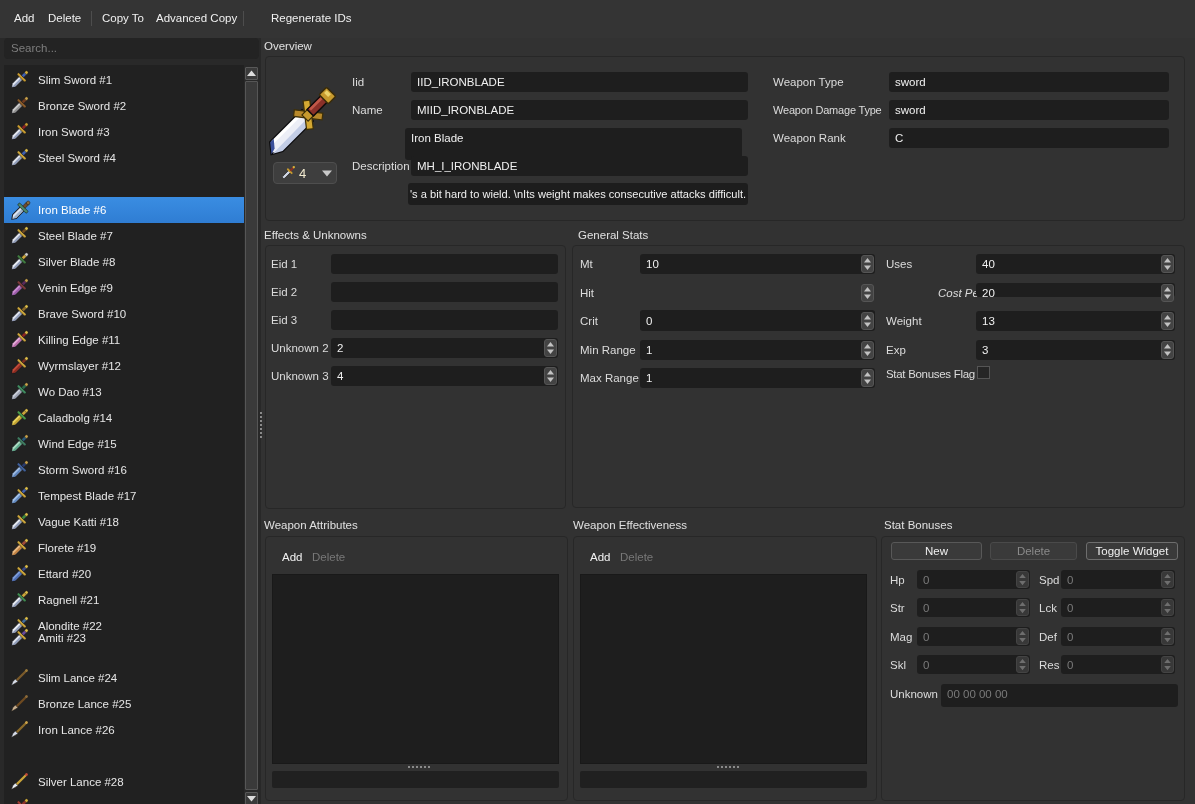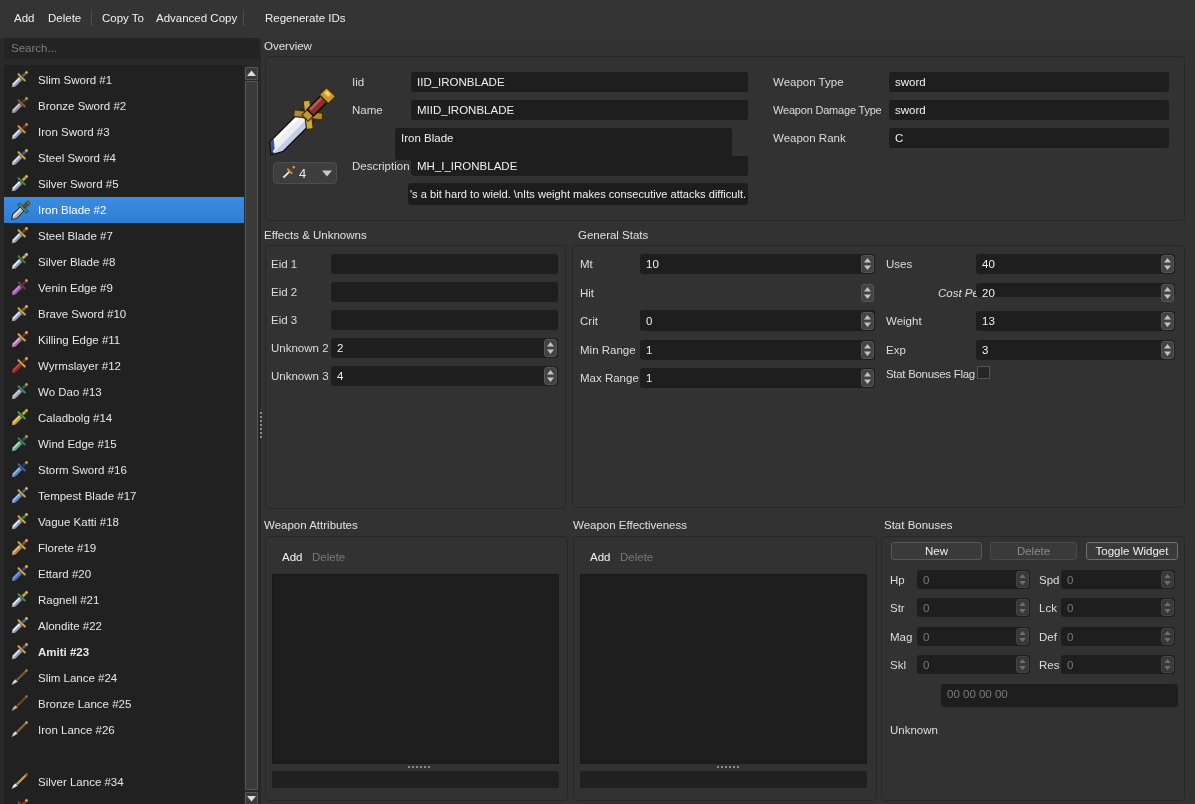--- a/index.html
+++ b/index.html
@@ -24,21 +24,21 @@
 </head>
 <body>
 
 <div class="abs" style="left:0;top:0;width:1195px;height:38px;background:#343434;">
   <span class="lbl" style="left:14px;top:12px;color:#f0f0f0;">Add</span>
   <span class="lbl" style="left:48px;top:12px;color:#f0f0f0;">Delete</span>
   <span class="abs" style="left:91px;top:11px;width:1px;height:15px;background:#4d4d4d;"></span>
   <span class="lbl" style="left:102px;top:12px;color:#f0f0f0;">Copy To</span>
   <span class="lbl" style="left:156px;top:12px;color:#f0f0f0;">Advanced Copy</span>
   <span class="abs" style="left:243px;top:11px;width:1px;height:15px;background:#4d4d4d;"></span>
-  <span class="lbl" style="left:248px;top:12px;color:#f0f0f0;padding-left:17px;">Regenerate IDs</span>
+  <span class="lbl" style="left:254px;top:12px;color:#f0f0f0;padding-left:17px;">Regenerate IDs</span>
 </div>
 
 <div class="abs" style="left:0;top:38px;width:259px;height:766px;background:#292929;"></div>
 
 <div class="abs" style="left:4px;top:38px;width:255px;height:21px;background:#232323;border-radius:4px;color:#7d7d7d;line-height:21px;padding-left:7px;">Search...</div>
 
 <div class="abs" id="list" style="left:4px;top:65px;width:240px;height:739px;background:#212121;overflow:hidden;">
 <div class="row26" style="top:2px;">
       <svg width="22" height="22" viewBox="0 0 20 20">
         <g transform="translate(10,10) rotate(45)">
@@ -80,43 +80,31 @@
         <g transform="translate(10,10) rotate(45)">
 <polygon points="-2.2,-2.8 2.2,-2.8 2.2,6.6 0,9.6 -2.2,6.6" fill="#dfe3ec" stroke="#15151a" stroke-width="0.8"></polygon>
 <polygon points="0,-2.8 1.6,-2.8 1.6,6.6 0,9.2" fill="#8d9ab8"></polygon>
 <rect x="-5.2" y="-4.6" width="10.4" height="2.4" rx="1" fill="#caa43a" stroke="#1a1a1a" stroke-width="0.5"></rect>
 <rect x="-1.4" y="-9.2" width="2.8" height="4.6" fill="#3f5fae" stroke="#1a1a1a" stroke-width="0.4"></rect>
 <circle cx="0" cy="-9.6" r="1.5" fill="#e0c04a" stroke="#1a1a1a" stroke-width="0.4"></circle>
 </g>
       </svg>
       <span class="txt">Steel Sword #4</span>
     </div>
-<div class="row26" style="top:106px;">
-      <svg width="22" height="22" viewBox="0 0 20 20">
-        <g transform="translate(10,10) rotate(45)">
-<polygon points="-2.2,-2.8 2.2,-2.8 2.2,6.6 0,9.6 -2.2,6.6" fill="#e8ecf4" stroke="#15151a" stroke-width="0.8"></polygon>
-<polygon points="0,-2.8 1.6,-2.8 1.6,6.6 0,9.2" fill="#8d9ab8"></polygon>
-<rect x="-5.2" y="-4.6" width="10.4" height="2.4" rx="1" fill="#3f8a3f" stroke="#1a1a1a" stroke-width="0.5"></rect>
-<rect x="-1.4" y="-9.2" width="2.8" height="4.6" fill="#caa43a" stroke="#1a1a1a" stroke-width="0.4"></rect>
-<circle cx="0" cy="-9.6" r="1.5" fill="#e0c04a" stroke="#1a1a1a" stroke-width="0.4"></circle>
-</g>
-      </svg>
-      <span class="txt">Silver Sword #5</span>
-    </div>
 <div class="row26" style="top:132px;background:linear-gradient(#3a8de2,#2f7dd3);color:#fff;width:240px;">
       <svg width="24" height="24" viewBox="0 0 20 20">
         <g transform="translate(10,10) rotate(45)">
 <polygon points="-2.2,-2.8 2.2,-2.8 2.2,6.6 0,9.6 -2.2,6.6" fill="#dde4f0" stroke="#15151a" stroke-width="0.8"></polygon>
 <polygon points="0,-2.8 1.6,-2.8 1.6,6.6 0,9.2" fill="#9ab0cc"></polygon>
 <rect x="-5.2" y="-4.6" width="10.4" height="2.4" rx="1" fill="#4a8a6a" stroke="#1a1a1a" stroke-width="0.5"></rect>
 <rect x="-1.4" y="-9.2" width="2.8" height="4.6" fill="#6e4a2a" stroke="#1a1a1a" stroke-width="0.4"></rect>
 <circle cx="0" cy="-9.6" r="1.5" fill="#8a6a3a" stroke="#1a1a1a" stroke-width="0.4"></circle>
 </g>
       </svg>
-      <span class="txt">Iron Blade #2</span>
+      <span class="txt">Iron Blade #6</span>
     </div>
 <div class="row26" style="top:158px;">
       <svg width="22" height="22" viewBox="0 0 20 20">
         <g transform="translate(10,10) rotate(45)">
 <polygon points="-2.2,-2.8 2.2,-2.8 2.2,6.6 0,9.6 -2.2,6.6" fill="#dfe3ec" stroke="#15151a" stroke-width="0.8"></polygon>
 <polygon points="0,-2.8 1.6,-2.8 1.6,6.6 0,9.2" fill="#8d9ab8"></polygon>
 <rect x="-5.2" y="-4.6" width="10.4" height="2.4" rx="1" fill="#caa43a" stroke="#1a1a1a" stroke-width="0.5"></rect>
 <rect x="-1.4" y="-9.2" width="2.8" height="4.6" fill="#6e4a20" stroke="#1a1a1a" stroke-width="0.4"></rect>
 <circle cx="0" cy="-9.6" r="1.5" fill="#e0c04a" stroke="#1a1a1a" stroke-width="0.4"></circle>
 </g>
@@ -296,21 +284,21 @@
         <g transform="translate(10,10) rotate(45)">
 <polygon points="-2.2,-2.8 2.2,-2.8 2.2,6.6 0,9.6 -2.2,6.6" fill="#e8ecf4" stroke="#15151a" stroke-width="0.8"></polygon>
 <polygon points="0,-2.8 1.6,-2.8 1.6,6.6 0,9.2" fill="#8d9ab8"></polygon>
 <rect x="-5.2" y="-4.6" width="10.4" height="2.4" rx="1" fill="#caa43a" stroke="#1a1a1a" stroke-width="0.5"></rect>
 <rect x="-1.4" y="-9.2" width="2.8" height="4.6" fill="#3f6a9a" stroke="#1a1a1a" stroke-width="0.4"></rect>
 <circle cx="0" cy="-9.6" r="1.5" fill="#e0c04a" stroke="#1a1a1a" stroke-width="0.4"></circle>
 </g>
       </svg>
       <span class="txt">Alondite #22</span>
     </div>
-<div class="row26" style="top:574px;font-weight:bold;">
+<div class="row26" style="top:560px;">
       <svg width="22" height="22" viewBox="0 0 20 20">
         <g transform="translate(10,10) rotate(45)">
 <polygon points="-2.2,-2.8 2.2,-2.8 2.2,6.6 0,9.6 -2.2,6.6" fill="#dde2ee" stroke="#15151a" stroke-width="0.8"></polygon>
 <polygon points="0,-2.8 1.6,-2.8 1.6,6.6 0,9.2" fill="#8d9ab8"></polygon>
 <rect x="-5.2" y="-4.6" width="10.4" height="2.4" rx="1" fill="#caa43a" stroke="#1a1a1a" stroke-width="0.5"></rect>
 <rect x="-1.4" y="-9.2" width="2.8" height="4.6" fill="#6a4a9a" stroke="#1a1a1a" stroke-width="0.4"></rect>
 <circle cx="0" cy="-9.6" r="1.5" fill="#e0c04a" stroke="#1a1a1a" stroke-width="0.4"></circle>
 </g>
       </svg>
       <span class="txt">Amiti #23</span>
@@ -346,21 +334,21 @@
       <span class="txt">Iron Lance #26</span>
     </div>
 <div class="row26" style="top:704px;">
       <svg width="22" height="22" viewBox="0 0 20 20">
         <g transform="translate(10,10) rotate(45)">
 <rect x="-1" y="-9.4" width="2" height="16" fill="#caa43a"></rect>
 <polygon points="-1.7,3 1.7,3 0,9.8 -1.7,6.4" fill="#e8ecf4" stroke="#1a1a1a" stroke-width="0.5"></polygon>
 <circle cx="0" cy="-9.6" r="1.3" fill="#c04a38"></circle>
 </g>
       </svg>
-      <span class="txt">Silver Lance #34</span>
+      <span class="txt">Silver Lance #28</span>
     </div>
 <div class="row26" style="top:730px;">
       <svg width="22" height="22" viewBox="0 0 20 20">
         <g transform="translate(10,10) rotate(45)">
 <polygon points="-2.2,-2.8 2.2,-2.8 2.2,6.6 0,9.6 -2.2,6.6" fill="#c04a38" stroke="#15151a" stroke-width="0.8"></polygon>
 <polygon points="0,-2.8 1.6,-2.8 1.6,6.6 0,9.2" fill="#8a2a20"></polygon>
 <rect x="-5.2" y="-4.6" width="10.4" height="2.4" rx="1" fill="#a03a30" stroke="#1a1a1a" stroke-width="0.5"></rect>
 <rect x="-1.4" y="-9.2" width="2.8" height="4.6" fill="#8a3028" stroke="#1a1a1a" stroke-width="0.4"></rect>
 <circle cx="0" cy="-9.6" r="1.5" fill="#d8b23a" stroke="#1a1a1a" stroke-width="0.4"></circle>
 </g>
@@ -426,21 +414,21 @@
     <text x="25" y="15" fill="#f2ead0" font-size="13">4</text>
     <polygon points="48,7.5 58,7.5 53,13.5" fill="#c8c8c8"></polygon>
   </svg>
 </div>
 
 <span class="lbl" style="left:352px;top:76px;">Iid</span>
 <span class="lbl" style="left:352px;top:104px;">Name</span>
 <span class="lbl" style="left:352px;top:160px;">Description</span>
 <div class="field" style="left:411px;top:72px;width:337px;height:20px;">IID_IRONBLADE</div>
 <div class="field" style="left:411px;top:100px;width:337px;height:20px;">MIID_IRONBLADE</div>
-<div class="field" style="left:395px;top:128px;width:337px;height:32px;">Iron Blade</div>
+<div class="field" style="left:405px;top:128px;width:337px;height:32px;">Iron Blade</div>
 <div class="field" style="left:411px;top:156px;width:337px;height:20px;">MH_I_IRONBLADE</div>
 <div class="field" style="left:408px;top:183px;width:340px;height:22px;line-height:22px;padding-left:2px;font-size:11.1px;background:#1d1d1d;">'s a bit hard to wield. \nIts weight makes consecutive attacks difficult.</div>
 
 <span class="lbl" style="left:773px;top:76px;">Weapon Type</span>
 <span class="lbl" style="left:773px;top:104px;font-size:11px;letter-spacing:-0.2px;">Weapon Damage Type</span>
 <span class="lbl" style="left:773px;top:132px;">Weapon Rank</span>
 <div class="field" style="left:889px;top:72px;width:280px;height:20px;">sword</div>
 <div class="field" style="left:889px;top:100px;width:280px;height:20px;">sword</div>
 <div class="field" style="left:889px;top:128px;width:280px;height:20px;">C</div>
 
@@ -524,21 +512,21 @@
 <span class="lbl" style="left:1039px;top:631px;">Def</span>
 <span class="lbl" style="left:1039px;top:659px;">Res</span>
 <div class="field dis" style="left:917px;top:570px;width:113px;height:19px;color:#7a7a7a;">0</div>
 <div class="field dis" style="left:917px;top:598px;width:113px;height:19px;color:#7a7a7a;">0</div>
 <div class="field dis" style="left:917px;top:627px;width:113px;height:19px;color:#7a7a7a;">0</div>
 <div class="field dis" style="left:917px;top:655px;width:113px;height:19px;color:#7a7a7a;">0</div>
 <div class="field dis" style="left:1061px;top:570px;width:114px;height:19px;color:#7a7a7a;">0</div>
 <div class="field dis" style="left:1061px;top:598px;width:114px;height:19px;color:#7a7a7a;">0</div>
 <div class="field dis" style="left:1061px;top:627px;width:114px;height:19px;color:#7a7a7a;">0</div>
 <div class="field dis" style="left:1061px;top:655px;width:114px;height:19px;color:#7a7a7a;">0</div>
-<span class="lbl" style="left:890px;top:688px;margin-top:36px;">Unknown</span>
+<span class="lbl" style="left:890px;top:688px;">Unknown</span>
 <div class="field" style="left:941px;top:684px;width:237px;height:23px;line-height:20px;color:#7a7a7a;">00 00 00 00</div>
 
 <div class="spin" style="left:544px;top:339px;height:18px;background:#434343;border-color:#555;">
     <svg width="11" height="16" viewBox="0 0 11 16">
       <polygon points="5.5,2 9,6.5 2,6.5" fill="#c2c2c2"></polygon>
       <polygon points="2,9.5 9,9.5 5.5,14" fill="#c2c2c2"></polygon>
     </svg>
   </div>
 <div class="spin" style="left:544px;top:367px;height:18px;background:#434343;border-color:#555;">
     <svg width="11" height="16" viewBox="0 0 11 16">

